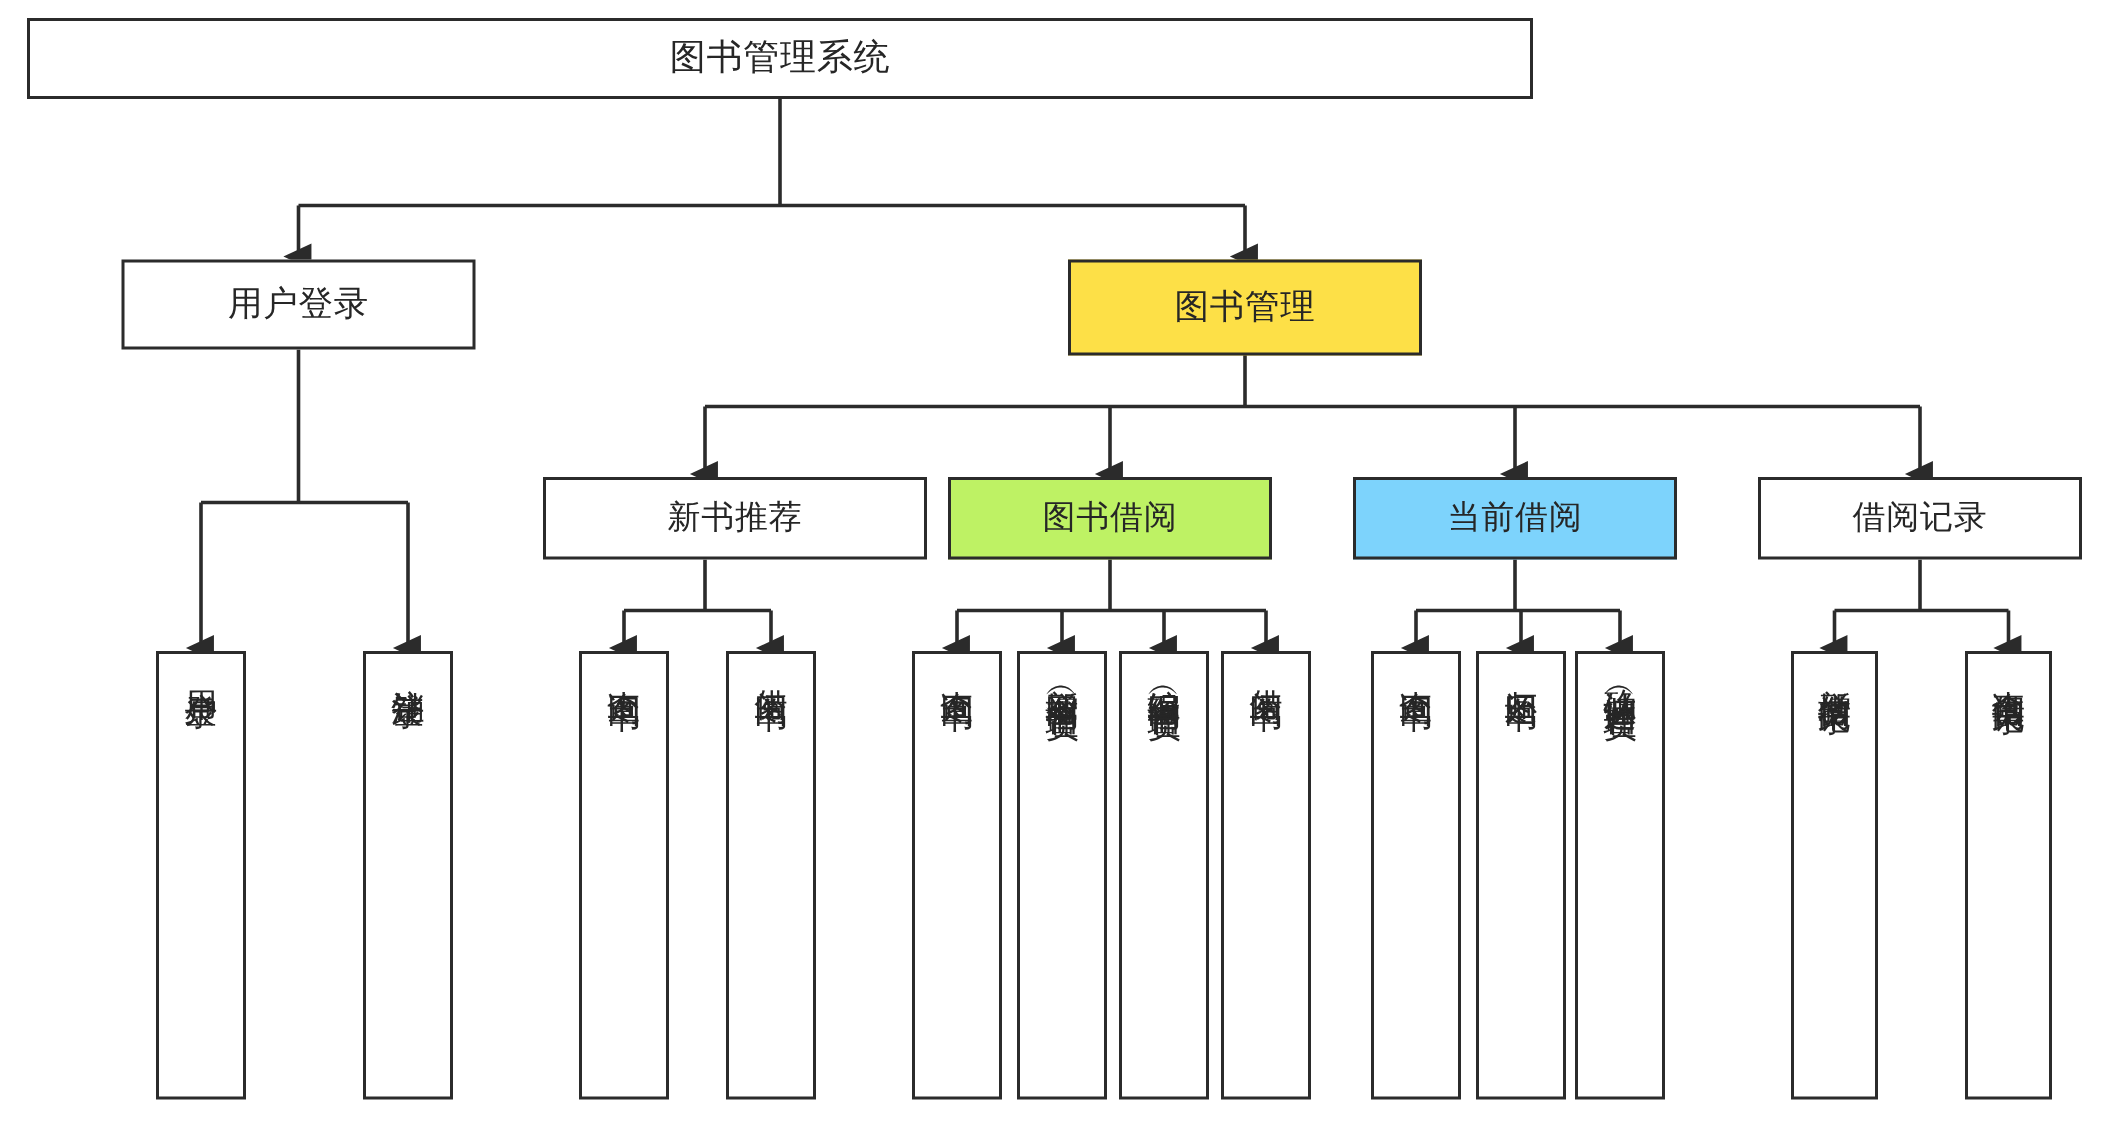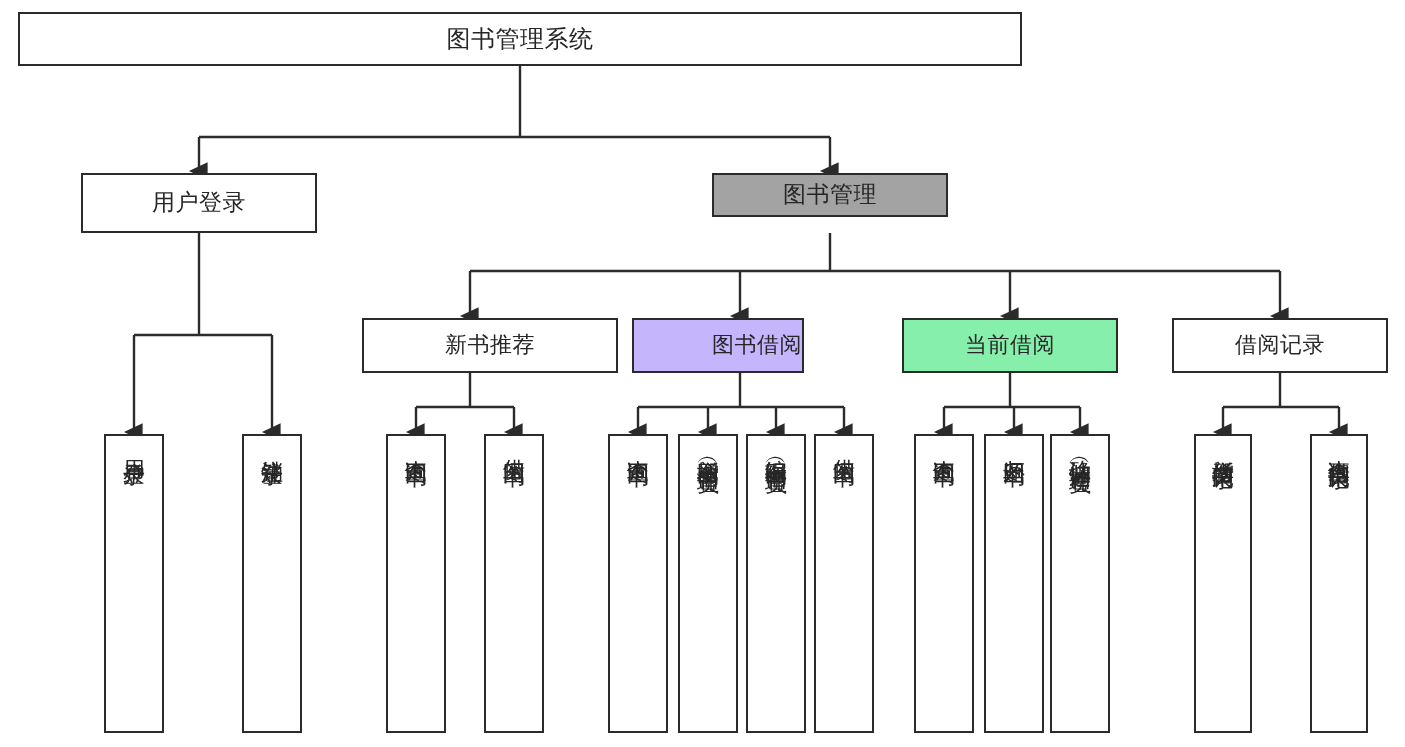--- a/index.html
+++ b/index.html
@@ -117,30 +117,30 @@
         <line x1="1339" y1="407" x2="1339" y2="432" stroke="#2b2b2b" stroke-width="2.4" marker-end="url(#arrowhead)"></line>
       </g>
   </svg>
   <div id="nodes">
       <div class="node horiz root" style="left: 18px; top: 12px; width: 1004px; height: 54px; border-color: rgb(43, 43, 43); background: rgb(255, 255, 255);">
         <span class="node-label" style="color: rgb(38, 38, 38);">图书管理系统</span>
       </div>
       <div class="node horiz level2" style="left: 81px; top: 173px; width: 236px; height: 60px; border-color: rgb(43, 43, 43); background: rgb(255, 255, 255);">
         <span class="node-label" style="color: rgb(38, 38, 38);">用户登录</span>
       </div>
-      <div class="node horiz level2" style="left: 712px; top: 173px; width: 236px; height: 44px; border-color: rgb(43, 43, 43); background: #a3a3a3;">
+      <div class="node horiz level2" style="left: 712px; top: 173px; width: 236px; height: 64px; border-color: rgb(43, 43, 43); background: #fde047;">
         <span class="node-label" style="color: rgb(38, 38, 38);">图书管理</span>
       </div>
       <div class="node horiz level3" style="left: 362px; top: 318px; width: 256px; height: 55px; border-color: rgb(43, 43, 43); background: rgb(255, 255, 255);">
         <span class="node-label" style="color: rgb(38, 38, 38);">新书推荐</span>
       </div>
-      <div class="node horiz level3" style="left: 632px; top: 318px; width: 172px; height: 55px; border-color: rgb(43, 43, 43); background: #c4b5fd; justify-content: flex-end;">
+      <div class="node horiz level3" style="left: 632px; top: 318px; width: 216px; height: 55px; border-color: rgb(43, 43, 43); background: #bef264;">
         <span class="node-label" style="color: rgb(38, 38, 38);">图书借阅</span>
       </div>
-      <div class="node horiz level3" style="left: 902px; top: 318px; width: 216px; height: 55px; border-color: rgb(43, 43, 43); background: #86efac;">
+      <div class="node horiz level3" style="left: 902px; top: 318px; width: 216px; height: 55px; border-color: rgb(43, 43, 43); background: #7dd3fc;">
         <span class="node-label" style="color: rgb(38, 38, 38);">当前借阅</span>
       </div>
       <div class="node horiz level3" style="left: 1172px; top: 318px; width: 216px; height: 55px; border-color: rgb(43, 43, 43); background: rgb(255, 255, 255);">
         <span class="node-label" style="color: rgb(38, 38, 38);">借阅记录</span>
       </div>
       <div class="node vert level4" style="left: 104px; top: 434px; width: 60px; height: 299px; border-color: rgb(43, 43, 43); background: rgb(255, 255, 255);">
         <span class="node-label" style="color: rgb(38, 38, 38);">用户登录</span>
       </div>
       <div class="node vert level4" style="left: 242px; top: 434px; width: 60px; height: 299px; border-color: rgb(43, 43, 43); background: rgb(255, 255, 255);">
         <span class="node-label" style="color: rgb(38, 38, 38);">注销登录</span>

